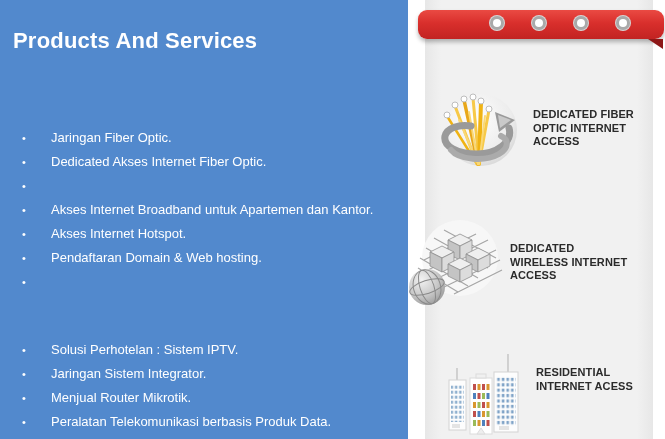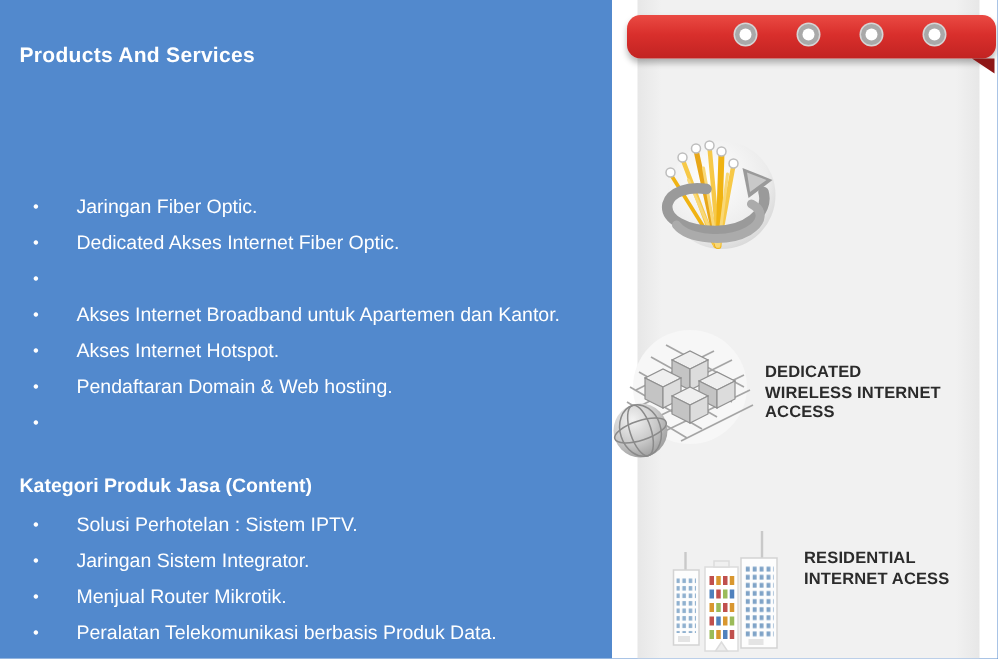--- a/index.html
+++ b/index.html
@@ -11,21 +11,21 @@
   }
   .slide{position:absolute;inset:0;}
 
   
   .left-panel{
     position:absolute;left:0;top:0;width:408px;height:439px;
     background:#5289CD;color:#ffffff;overflow:hidden;
   }
   .slide-title{
     position:absolute;left:13px;top:28px;
-    font-size:14px;font-weight:bold;letter-spacing:.2px;white-space:nowrap;
+    font-size:22px;font-weight:bold;letter-spacing:.2px;white-space:nowrap;
   }
   .section-heading{
     position:absolute;left:13px;font-size:13px;white-space:nowrap;
   }
   .section-heading .bold{font-weight:bold;}
   .heading-1{top:88px;}
   .heading-2{top:316px;font-weight:bold;}
   .bullet-list{
     position:absolute;left:13px;margin:0;padding:0;list-style:none;width:400px;
   }
@@ -103,23 +103,20 @@
         </li>
       <li>
           <span class="bullet">•</span>
           <span>Pendaftaran Domain &amp; Web hosting.</span>
         </li>
       <li>
           <span class="bullet">•</span>
         </li>
     </ul>
 
-    <div class="section-heading heading-2">
-      <span class="bold">Kategori Produk Jasa (Content)</span>
-    </div>
 
     <ul class="bullet-list list-2">
       <li>
           <span class="bullet">•</span>
           <span>Solusi Perhotelan : Sistem IPTV.</span>
         </li>
       <li>
           <span class="bullet">•</span>
           <span>Jaringan Sistem Integrator.</span>
         </li>
@@ -175,20 +172,21 @@
             <circle cx="58" cy="23" r="3"></circle>
         </g>
         <g fill="none" stroke-linecap="round">
           <path d="M78,42 C82,56 66,68 46,68 C26,68 12,60 14,50 C16,42 28,38 40,40" stroke="#9a9a9a" stroke-width="7"></path>
           <path d="M20,64 C28,74 54,76 68,68 C78,62 78,54 70,50" stroke="#ababab" stroke-width="6"></path>
         </g>
         <polygon points="64,26 84,34 68,46" fill="#9a9a9a"></polygon>
         <polygon points="67,29 80,34 69,42" fill="#c9c9c9"></polygon>
       </svg>
     </span>
+    <span class="service-label label-1">DEDICATED FIBER OPTIC INTERNET ACCESS</span>
   </div>
 
   <div class="service-row row-2">
     <span class="service-icon">
       <svg width="100" height="96" viewBox="0 0 100 96">
         <defs>
           <radialGradient id="glb" cx="35%" cy="30%" r="75%">
             <stop offset="0%" stop-color="#f2f2f2"></stop>
               <stop offset="60%" stop-color="#c9c9c9"></stop>
               <stop offset="100%" stop-color="#9e9e9e"></stop>

